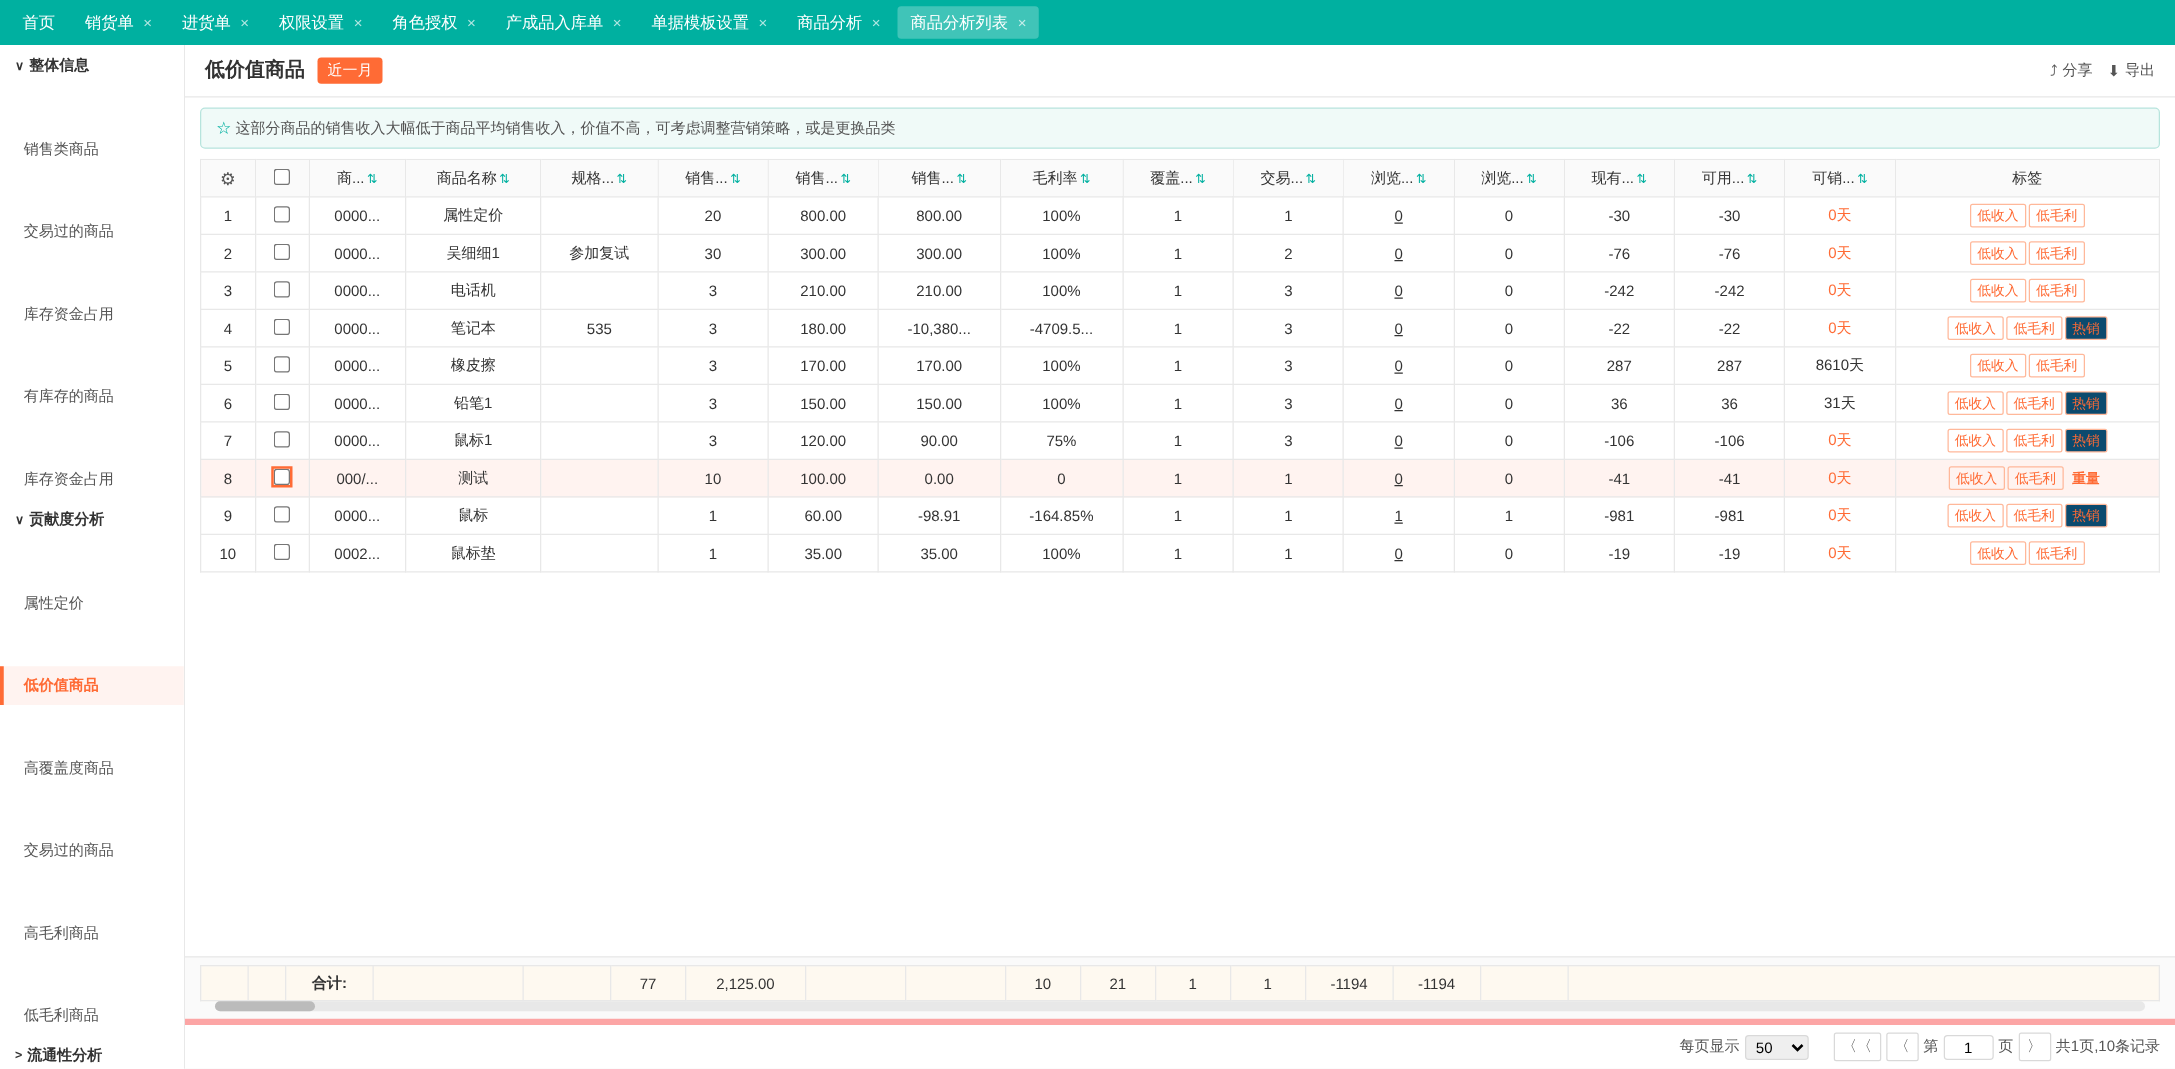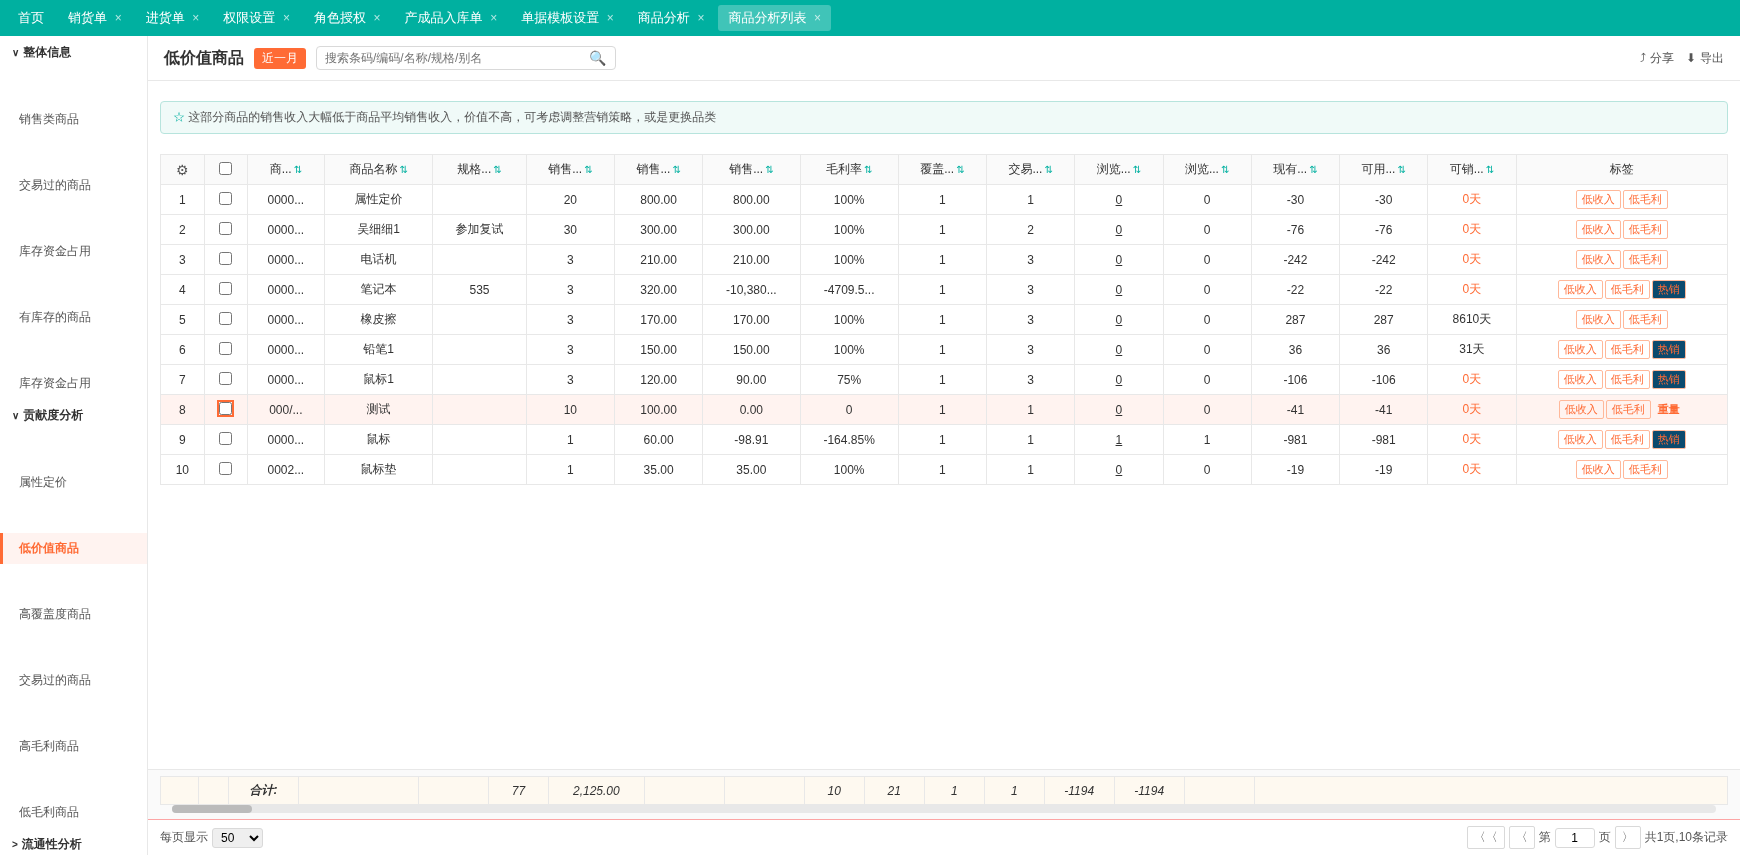--- a/index.html
+++ b/index.html
@@ -120,21 +120,21 @@
       cursor: pointer;
       font-size: 12px;
       border: none;
       background: none;
     }
 
     
     .info-banner {
       background: #f0faf8;
       border: 1px solid #b7e4dd;
-      margin: 20px 12px;
+      margin: 8px 12px;
       padding: 7px 12px;
       border-radius: 4px;
       color: #555;
       font-size: 12px;
       flex-shrink: 0;
     }
     .info-banner::before { content: '☆ '; color: #00b0a0; }
 
     
     .table-container {
@@ -180,26 +180,26 @@
       border-top: 1px solid #e8e8e8;
       padding: 6px 12px;
       background: #fafafa;
       flex-shrink: 0;
     }
 
     
     .pagination {
       display: flex;
       align-items: center;
-      justify-content: space-between;
+      justify-content: flex-end;
       padding: 6px 12px;
-      gap: 8px;
+      gap: 20px;
       font-size: 12px;
       color: #555;
-      border-top: 1px solid #fca5a5;
+      border-top: 5px solid #fca5a5;
       flex-shrink: 0;
     }
     .page-size-select {
       display: flex;
       align-items: center;
       gap: 4px;
     }
     .page-size-select select {
       border: 1px solid #d9d9d9;
       border-radius: 3px;
@@ -289,24 +289,20 @@
     </div>
     <div class="sidebar-item">全部商品</div>
     <div class="sidebar-item">新品</div>
   </div>
 
   <div class="content-area">
 
     <div class="content-header">
       <span class="page-title">低价值商品</span>
       <button class="tag-btn">近一月</button>
-      <div class="search-box">
-        <input type="text" placeholder="搜索条码/编码/名称/规格/别名" style="">
-        <span class="search-icon">🔍</span>
-      </div>
       <div class="header-right">
         <button class="action-btn">
           <span>⤴</span>
           <span>分享</span>
         </button>
         <button class="action-btn">
           <span>⬇</span>
           <span>导出</span>
         </button>
       </div>
@@ -404,21 +400,21 @@
     </tr>
             <tr>
       <td style="text-align:center;">4</td>
       <td style="text-align:center;">
         <input type="checkbox" style="">
       </td>
       <td>0000...</td>
       <td>笔记本</td>
       <td>535</td>
       <td>3</td>
-      <td>320.00</td>
+      <td>180.00</td>
       <td>-10,380...</td>
       <td>-4709.5...</td>
       <td>1</td>
       <td>3</td>
       <td style="text-decoration:underline;cursor:pointer;">0</td>
       <td>0</td>
       <td>-22</td>
       <td>-22</td>
       <td style="color:#ff6b35;">0天</td>
       <td><span class="tag tag-low-income">低收入</span><span class="tag tag-low-income">低毛利</span><span class="tag tag-hot">热销</span></td>
@@ -547,21 +543,21 @@
       <td>-19</td>
       <td>-19</td>
       <td style="color:#ff6b35;">0天</td>
       <td><span class="tag tag-low-income">低收入</span><span class="tag tag-low-income">低毛利</span></td>
     </tr>
           </tbody>
       </table>
     </div>
 
     <div class="footer">
-      <table style="width:100%; border-collapse:collapse; font-size:12px;font-style:italic;">
+      <table style="width:100%; border-collapse:collapse; font-size:12px;">
         <tbody>
             <tr>
           <td style="width:38px; border:1px solid #e8e8e8; padding:5px 8px; text-align:center; background:#fef9f0;"></td>
           <td style="width:30px; border:1px solid #e8e8e8; padding:5px 8px; background:#fef9f0;"></td>
           <td style="width:70px; border:1px solid #e8e8e8; padding:5px 8px; background:#fef9f0; font-weight:bold;">合计:</td>
           <td style="width:120px; border:1px solid #e8e8e8; padding:5px 8px; background:#fef9f0;"></td>
           <td style="width:70px; border:1px solid #e8e8e8; padding:5px 8px; background:#fef9f0;"></td>
           <td style="width:60px; border:1px solid #e8e8e8; padding:5px 8px; text-align:center; background:#fef9f0;">77</td>
           <td style="width:80px; border:1px solid #e8e8e8; padding:5px 24px; text-align:center; background:#fef9f0;">2,125.00</td>
           <td style="width:80px; border:1px solid #e8e8e8; padding:5px 8px; background:#fef9f0;"></td>

